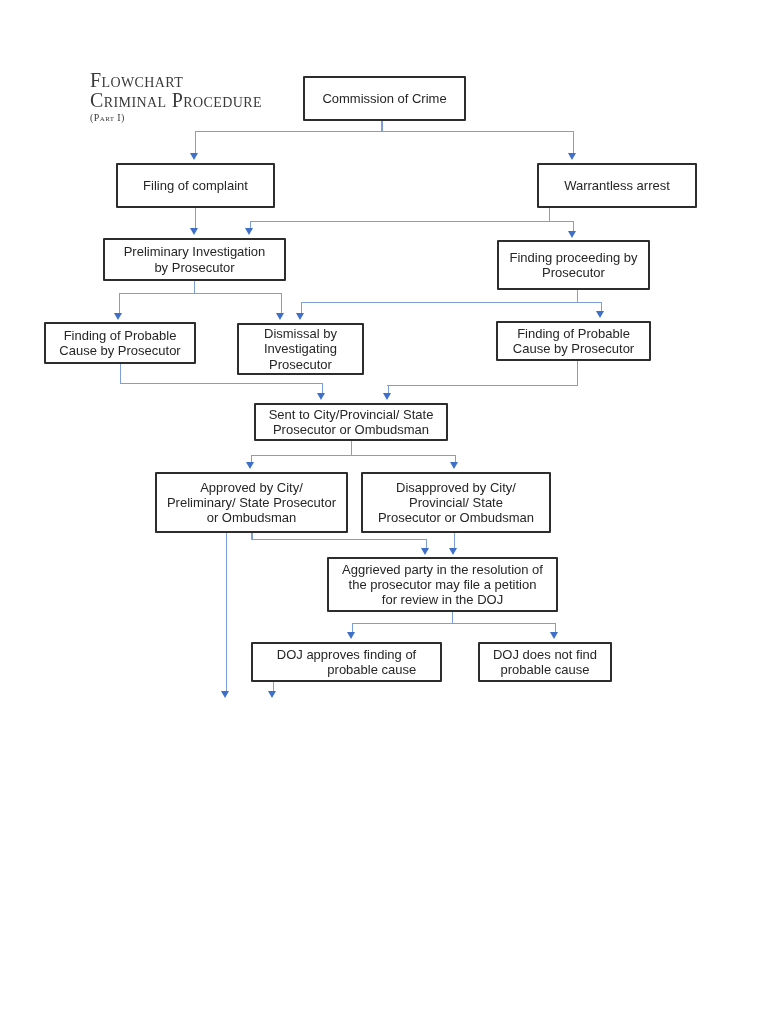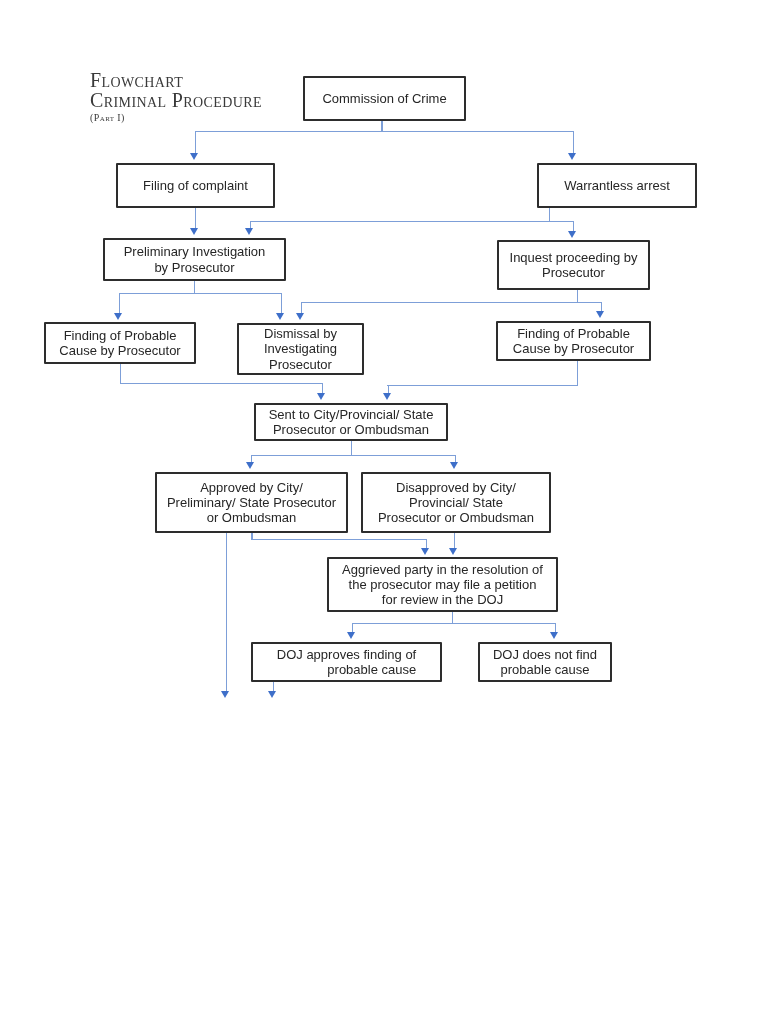--- a/index.html
+++ b/index.html
@@ -66,21 +66,21 @@
     <div class="t-line">Flowchart</div>
     <div class="t-line">Criminal Procedure</div>
     <div class="t-sub">(Part I)</div>
   </div>
 
   <div class="node" style="left:303px; top:76px;  width:163px; height:45px;">Commission of Crime</div>
   <div class="node" style="left:116px; top:163px; width:159px; height:45px;">Filing of complaint</div>
   <div class="node" style="left:494px; top:163px; width:160px; height:45px;margin-left:43px;">Warrantless arrest</div>
   <div class="node" style="left:103px; top:238px; width:183px; height:43px;">Preliminary Investigation
 by Prosecutor</div>
-  <div class="node" style="left:497px; top:240px; width:153px; height:50px;">Inquest proceeding by
+  <div class="node" style="left:497px; top:240px; width:153px; height:50px;">Finding proceeding by
 Prosecutor</div>
   <div class="node" style="left:44px;  top:322px; width:152px; height:42px;">Finding of Probable
 Cause by Prosecutor</div>
   <div class="node" style="left:218px; top:323px; width:127px; height:52px;margin-left:19px;">Dismissal by
 Investigating
 Prosecutor</div>
   <div class="node" style="left:496px; top:321px; width:155px; height:40px;">Finding of Probable
 Cause by Prosecutor</div>
   <div class="node" style="left:254px; top:403px; width:194px; height:38px;">Sent to City/Provincial/ State
 Prosecutor or Ombudsman</div>

